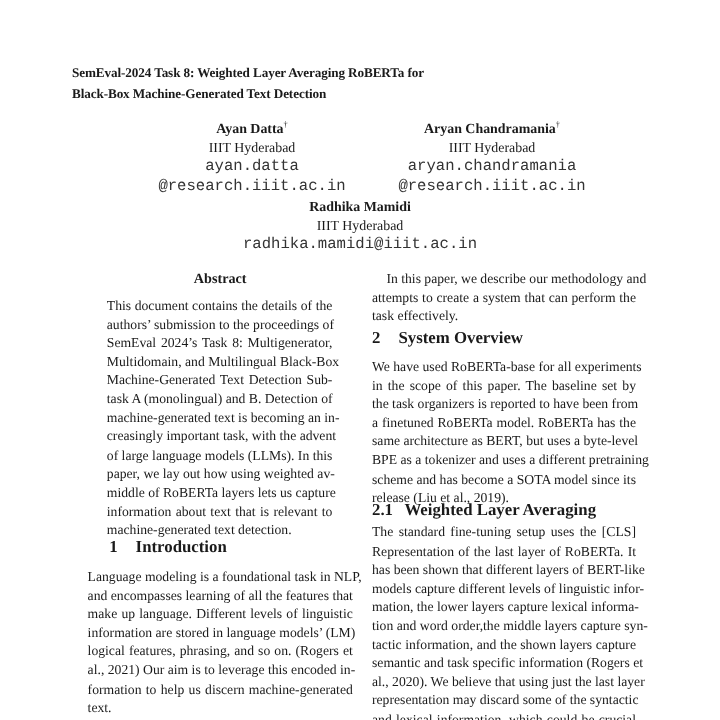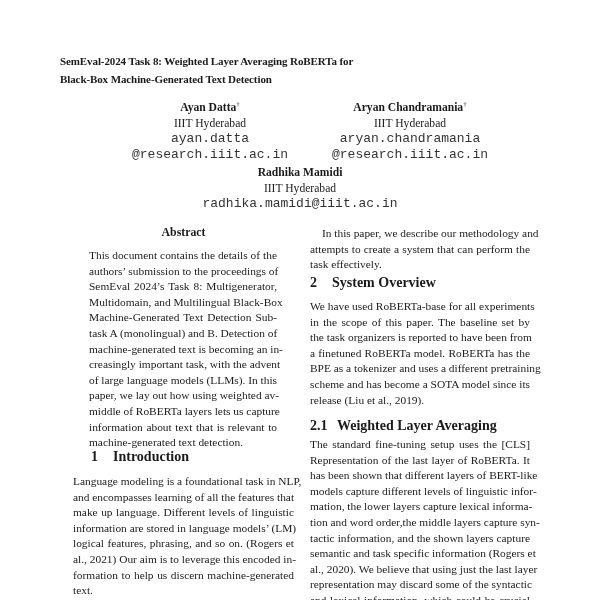--- a/index.html
+++ b/index.html
@@ -155,20 +155,21 @@
 
 <div class="section-heading" id="sysov-heading">
   <span class="num">2</span><span>System Overview</span>
 </div>
 
 <div class="para" id="sysov-body">
   <span class="line">We have used RoBERTa-base for all experiments</span>
   <span class="line">in the scope of this paper.  The baseline set by</span>
   <span class="line">the task organizers is reported to have been from</span>
   <span class="line">a finetuned RoBERTa model.  RoBERTa has the</span>
+  <span class="line">same architecture as BERT, but uses a byte-level</span>
   <span class="line">BPE as a tokenizer and uses a different pretraining</span>
   <span class="line">scheme and has become a SOTA model since its</span>
   <span class="line last">release (Liu et al., 2019).</span>
 </div>
 
 <div class="subsection-heading" id="wla-heading">
   <span class="num">2.1</span><span>Weighted Layer Averaging</span>
 </div>
 
 <div class="para" id="wla-body">

